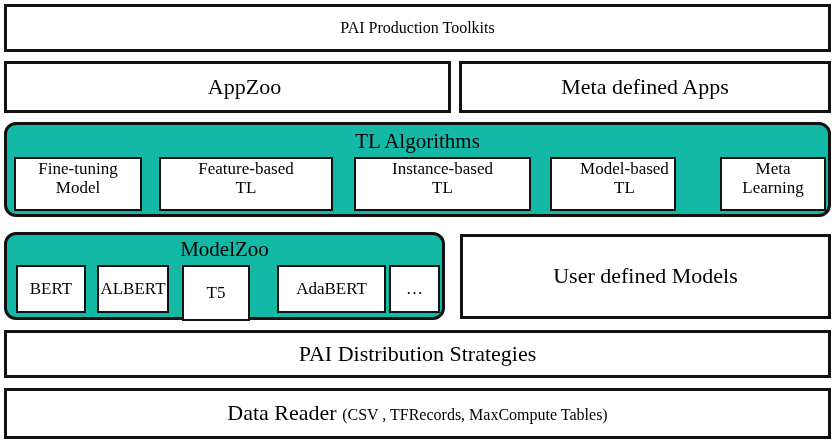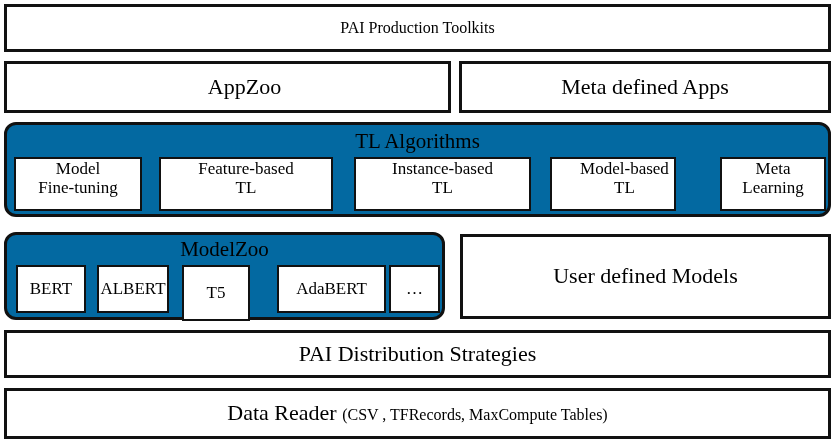--- a/index.html
+++ b/index.html
@@ -33,21 +33,21 @@
     line-height: 1.12;
   }
   .box.thin { border-width: 2px; }
 
   
   .group {
     position: absolute;
     box-sizing: border-box;
     border: 3px solid #111111;
     border-radius: 12px;
-    background: #0369a1;
+    background: #14b8a6;
   }
   .group-title {
     position: absolute;
     left: 0;
     right: 0;
     text-align: center;
     white-space: nowrap;
   }
 
   
@@ -79,22 +79,22 @@
   <div class="box t-row" style="left:459px; top:61px; width:372px; height:52px;">
     <span>Meta defined Apps</span>
   </div>
 
   <div class="group" style="left:4px; top:122px; width:827px; height:95px;">
 
     <div class="group-title t-title" style="top:4px;">TL Algorithms</div>
 
     <div class="box thin t-cell two-line" style="left:7px; top:32px; width:128px; height:54px;">
       <span>
+        <span>Fine-tuning</span>
         <span>Model</span>
-        <span>Fine-tuning</span>
       </span>
     </div>
 
     <div class="box thin t-cell two-line" style="left:152px; top:32px; width:174px; height:54px;">
       <span>
         <span>Feature-based</span>
         <span>TL</span>
       </span>
     </div>
 

